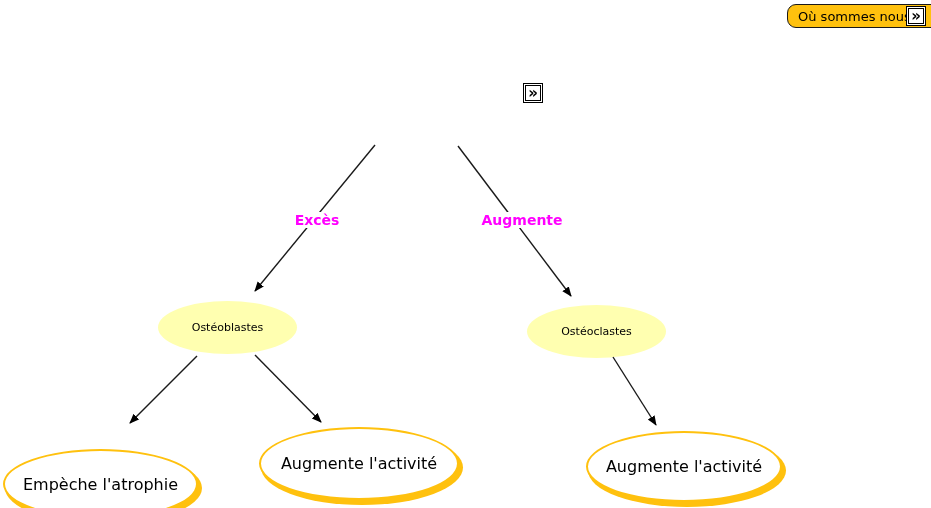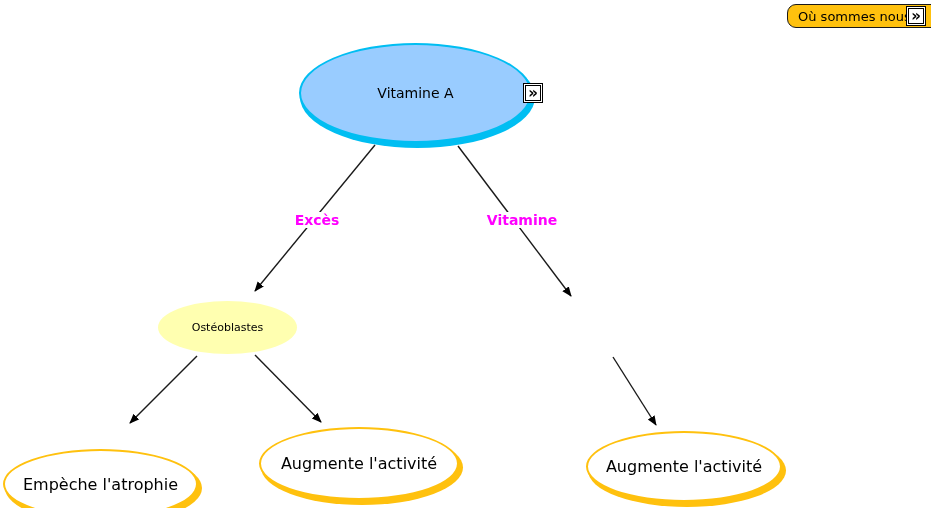--- a/index.html
+++ b/index.html
@@ -120,31 +120,31 @@
       </marker>
     </defs>
     <line x1="375" y1="145" x2="255" y2="291" stroke="#1a1a1a" stroke-width="1.4" marker-end="url(#arrowhead)"></line>
     <line x1="458" y1="146" x2="571" y2="296" stroke="#1a1a1a" stroke-width="1.4" marker-end="url(#arrowhead)"></line>
     <line x1="197" y1="356" x2="130" y2="423" stroke="#1a1a1a" stroke-width="1.4" marker-end="url(#arrowhead)"></line>
     <line x1="255" y1="355" x2="321" y2="422" stroke="#1a1a1a" stroke-width="1.4" marker-end="url(#arrowhead)"></line>
     <line x1="613" y1="357" x2="656" y2="425" stroke="#1a1a1a" stroke-width="1.4" marker-end="url(#arrowhead)"></line>
   </svg>
 
   <div class="edge-label" style="left:317px; top:212px;">Excès</div>
-  <div class="edge-label" style="left:522px; top:212px;">Vitamine</div>
+  <div class="edge-label" style="left:522px; top:212px;">Augmente</div>
 
-  <div class="node node-root">
-    <span>Vitamine A</span>
-  </div>
   <div class="mini-icon root-link">»</div>
 
   <div class="node node-mid node-osteoblastes">
     <span>Ostéoblastes</span>
   </div>
 
+  <div class="node node-mid node-osteoclastes">
+    <span>Ostéoclastes</span>
+  </div>
 
   <div class="node node-leaf node-empeche">
     <span>Empèche l'atrophie</span>
   </div>
 
   <div class="node node-leaf node-augmente1">
     <span>Augmente l'activité</span>
   </div>
 
   <div class="node node-leaf node-augmente2">

